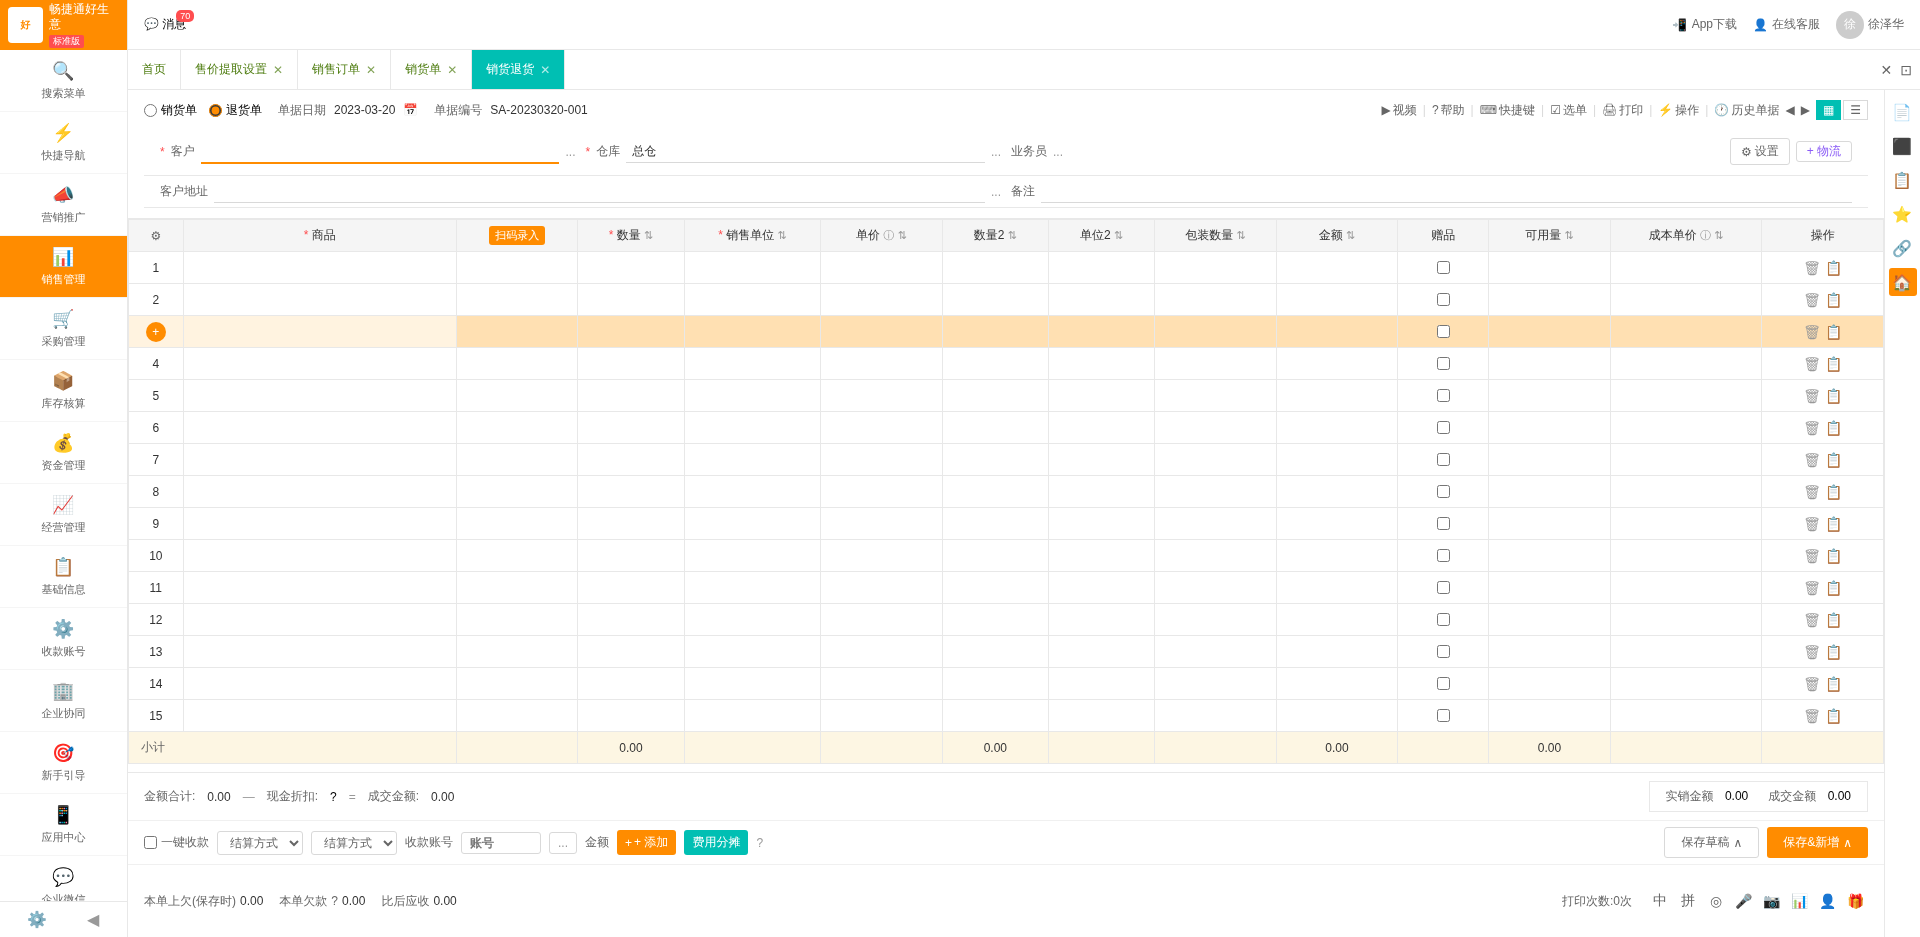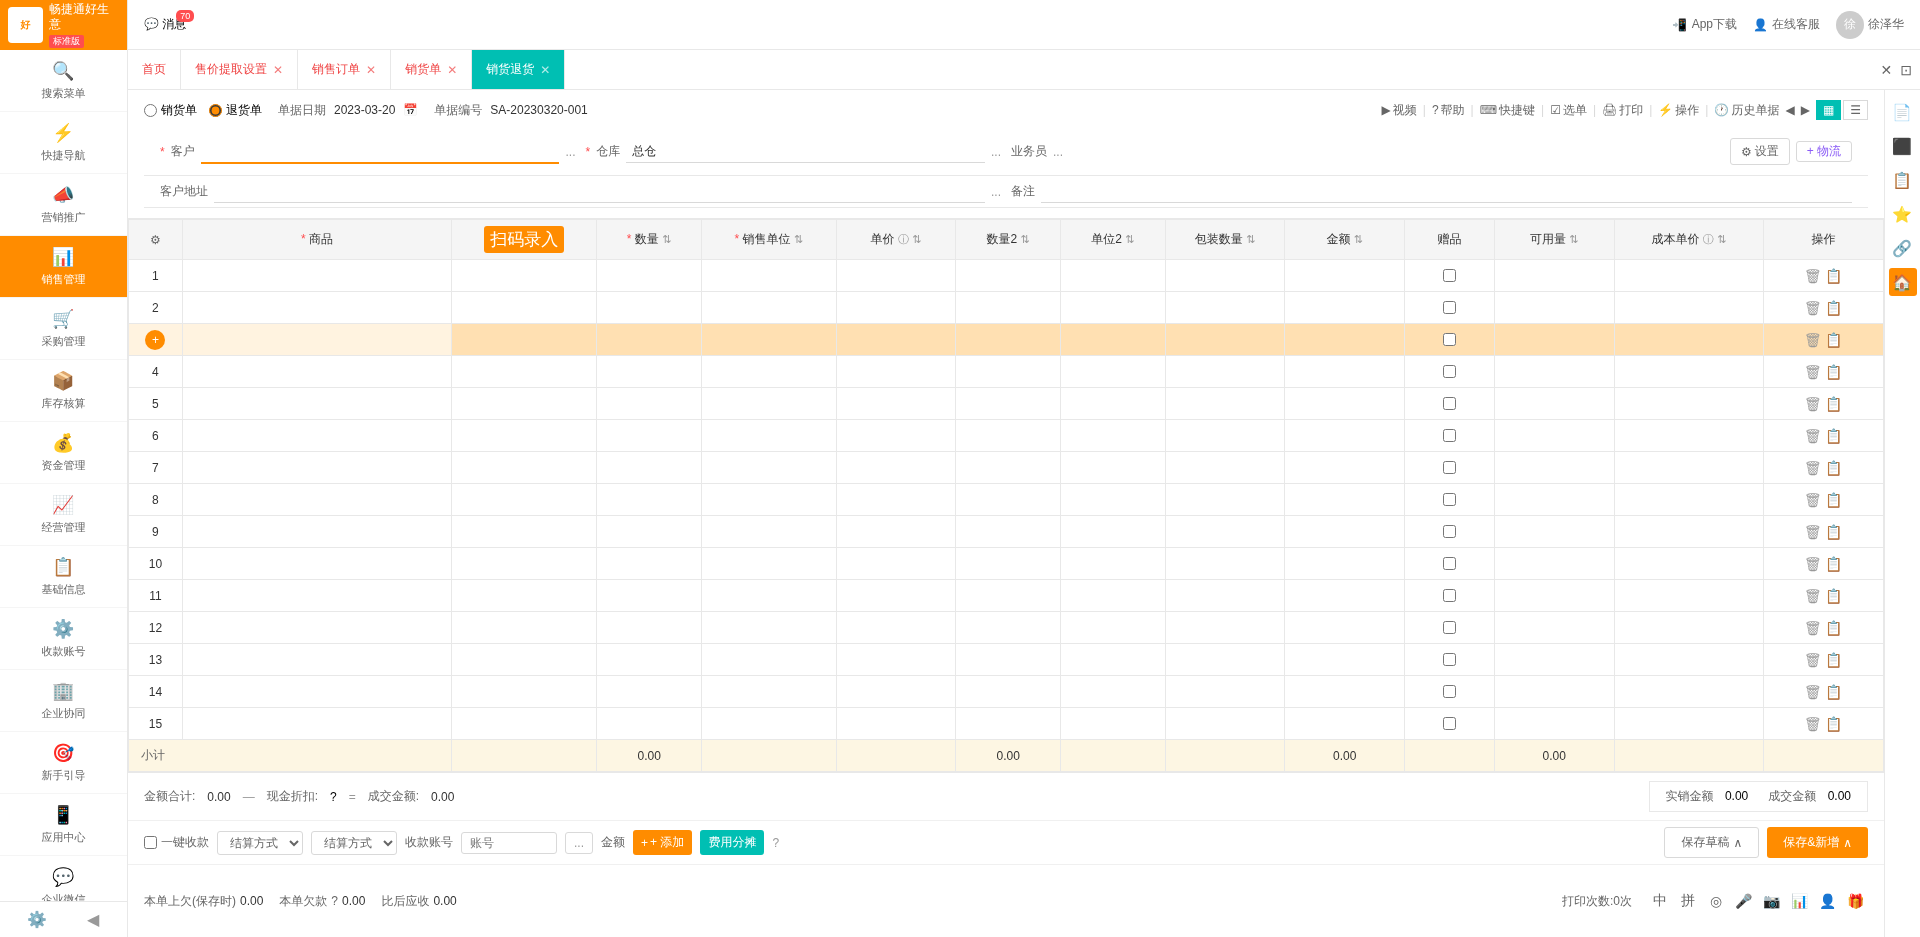--- a/index.html
+++ b/index.html
@@ -25,21 +25,21 @@
     
     .topbar { height: 50px; background: #fff; border-bottom: 1px solid #e8e8e8; display: flex; align-items: center; padding: 0 16px; gap: 12px; }
     .topbar-right { margin-left: auto; display: flex; align-items: center; gap: 16px; color: #666; }
     .topbar-badge { position: relative; cursor: pointer; }
     .badge { position: absolute; top: -6px; right: -8px; background: #ff4d4f; color: #fff; font-size: 9px; border-radius: 5px; padding: 1px 4px; min-width: 16px; text-align: center; }
     .topbar-action { display: flex; align-items: center; gap: 4px; cursor: pointer; color: #666; }
     .user-avatar { width: 28px; height: 28px; border-radius: 50%; background: #ccc; display: flex; align-items: center; justify-content: center; color: #fff; font-size: 11px; }
 
     
     .tabbar { background: #fff; border-bottom: 1px solid #e8e8e8; display: flex; align-items: stretch; height: 40px; }
-    .tab { display: flex; align-items: center; padding: 0 14px; gap: 6px; cursor: pointer; color: #ef4444; border-right: 1px solid #e8e8e8; white-space: nowrap; font-size: 13px; }
+    .tab { display: flex; align-items: center; padding: 0 14px; gap: 6px; cursor: pointer; color: #4d7c0f; border-right: 1px solid #e8e8e8; white-space: nowrap; font-size: 13px; }
     .tab.active { background: #00bfb3; color: #fff; }
     .tab .close-btn { font-size: 12px; opacity: 0.7; }
     .tab.home { font-weight: 500; }
 
     
     .form-header { background: #fff; padding: 10px 16px; border-bottom: 1px solid #e8e8e8; }
     .form-header-top { display: flex; align-items: center; gap: 16px; margin-bottom: 8px; }
     .radio-group { display: flex; align-items: center; gap: 12px; }
     .radio-item { display: flex; align-items: center; gap: 4px; cursor: pointer; }
     .radio-item input[type="radio"] { accent-color: #ff8c00; }
@@ -55,36 +55,36 @@
     .field-dots { color: #999; cursor: pointer; }
 
     
     .table-container { flex: 1; background: #fff; overflow: auto; }
     .data-table { width: 100%; border-collapse: collapse; }
     .data-table th { background: #f5f5f5; border: 1px solid #e8e8e8; padding: 6px 8px; color: #333; font-weight: 500; white-space: nowrap; text-align: center; position: sticky; top: 0; z-index: 2; }
     .data-table td { border: 1px solid #e8e8e8; padding: 4px 6px; color: #333; text-align: center; height: 32px; }
     .data-table tr.active-row td { background: #fff3e0; }
     .row-num { color: #999; text-align: center; }
     .th-required { color: #ff4d4f; }
-    .scan-btn { background: #ff8c00; color: #fff; border: none; border-radius: 3px; padding: 2px 6px; cursor: pointer; font-size: 17px; white-space: nowrap; }
+    .scan-btn { background: #ff8c00; color: #fff; border: none; border-radius: 3px; padding: 2px 6px; cursor: pointer; font-size: 11px; white-space: nowrap; }
     .checkbox-cell { display: flex; justify-content: center; align-items: center; height: 100%; }
     .action-cell { display: flex; gap: 4px; justify-content: center; align-items: center; }
     .icon-btn { color: #999; cursor: pointer; font-size: 14px; }
     .info-icon { color: #999; font-size: 11px; }
     .gear-icon-th { color: #666; cursor: pointer; }
 
     
     .totals-row td { background: #fdf6e3; font-weight: 500; }
     .amount-label { color: #666; }
     .amount-value { color: #333; font-weight: 500; }
     .dash { color: #999; }
     .equals { color: #999; }
     .checkbox-label { display: flex; align-items: center; gap: 4px; color: #666; cursor: pointer; }
     .select-field { border: 1px solid #d9d9d9; border-radius: 3px; padding: 3px 8px; color: #666; background: #fff; }
-    .input-field { border: 1px solid #d9d9d9; border-radius: 3px; padding: 3px 8px; color: #333; background: #fff; width: 96px; }
+    .input-field { border: 1px solid #d9d9d9; border-radius: 3px; padding: 3px 8px; color: #333; background: #fff; width: 80px; font-weight: bold; }
     .dots-btn { color: #999; cursor: pointer; border: 1px solid #d9d9d9; border-radius: 3px; padding: 3px 8px; background: #fff; }
     .add-btn { background: #ff8c00; color: #fff; border: none; border-radius: 3px; padding: 4px 8px; cursor: pointer; display: flex; align-items: center; gap: 2px; }
     .fee-btn { background: #00bfb3; color: #fff; border: none; border-radius: 3px; padding: 4px 8px; cursor: pointer; }
     .status-item { color: #666; display: flex; align-items: center; gap: 4px; }
     .status-value { color: #333; font-weight: 500; }
     .print-count { color: #666; margin-left: auto; }
     .toolbar-icons { display: flex; gap: 4px; }
     .toolbar-icon { width: 24px; height: 24px; display: flex; align-items: center; justify-content: center; cursor: pointer; color: #666; font-size: 14px; }
 
     

